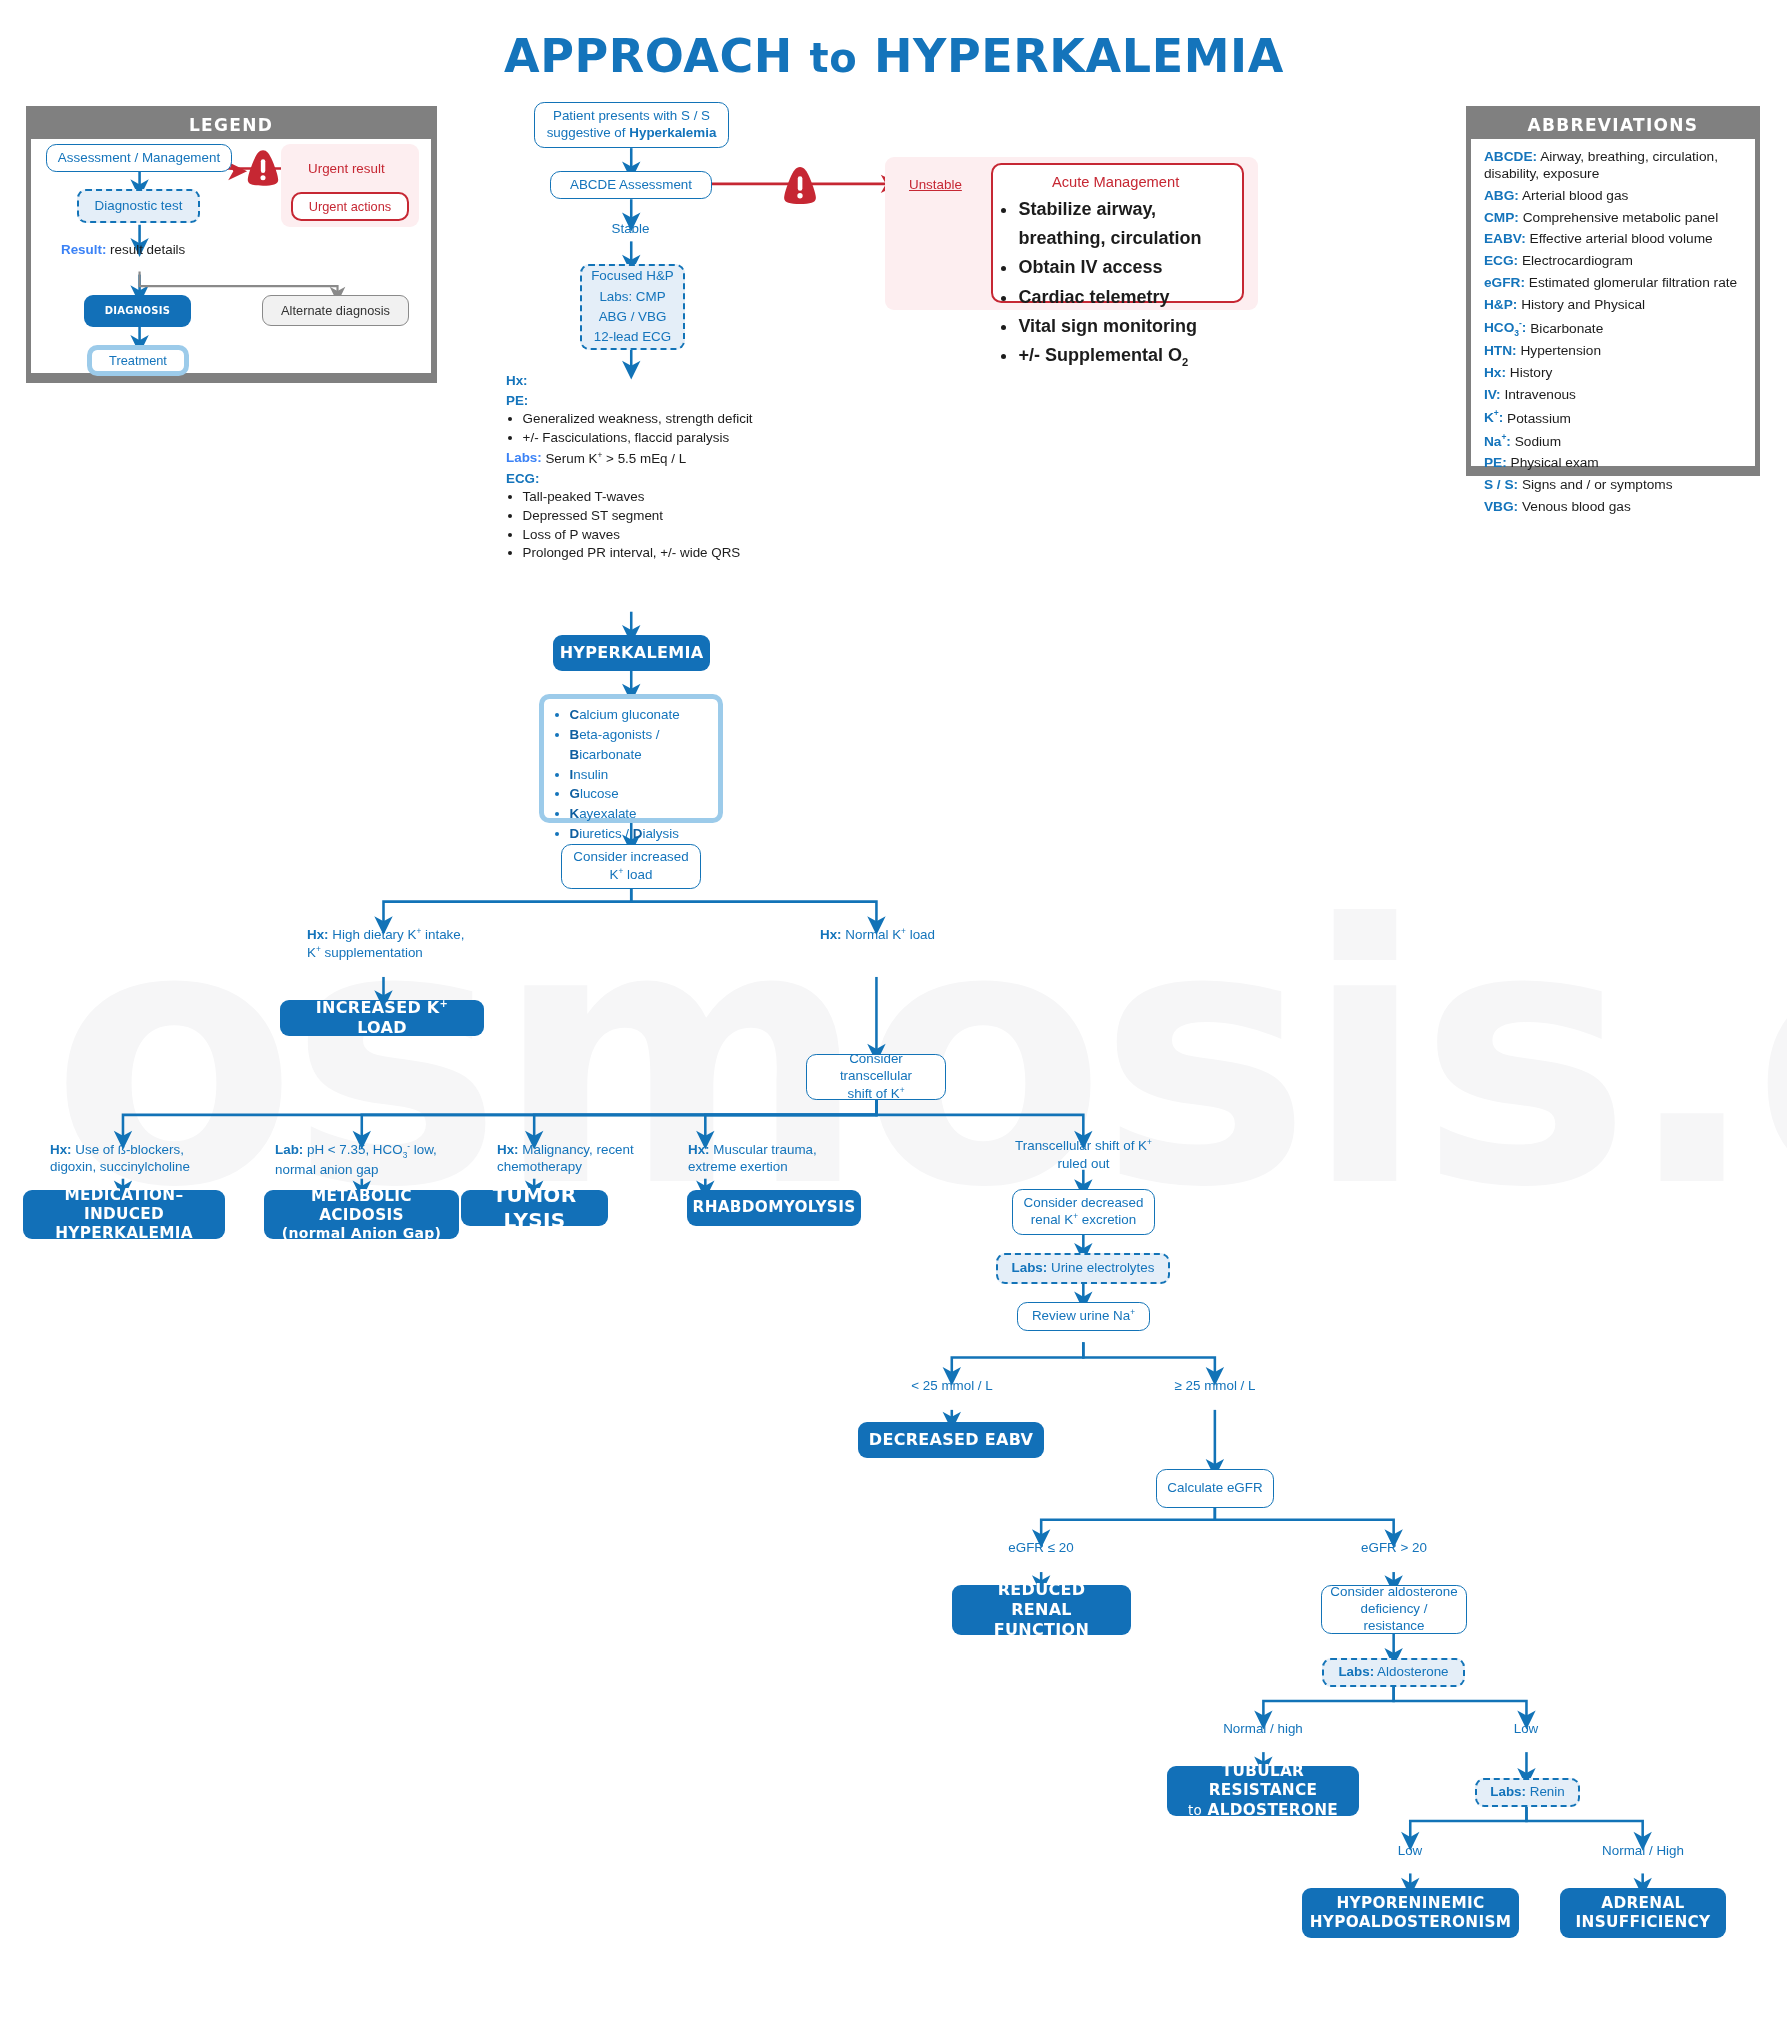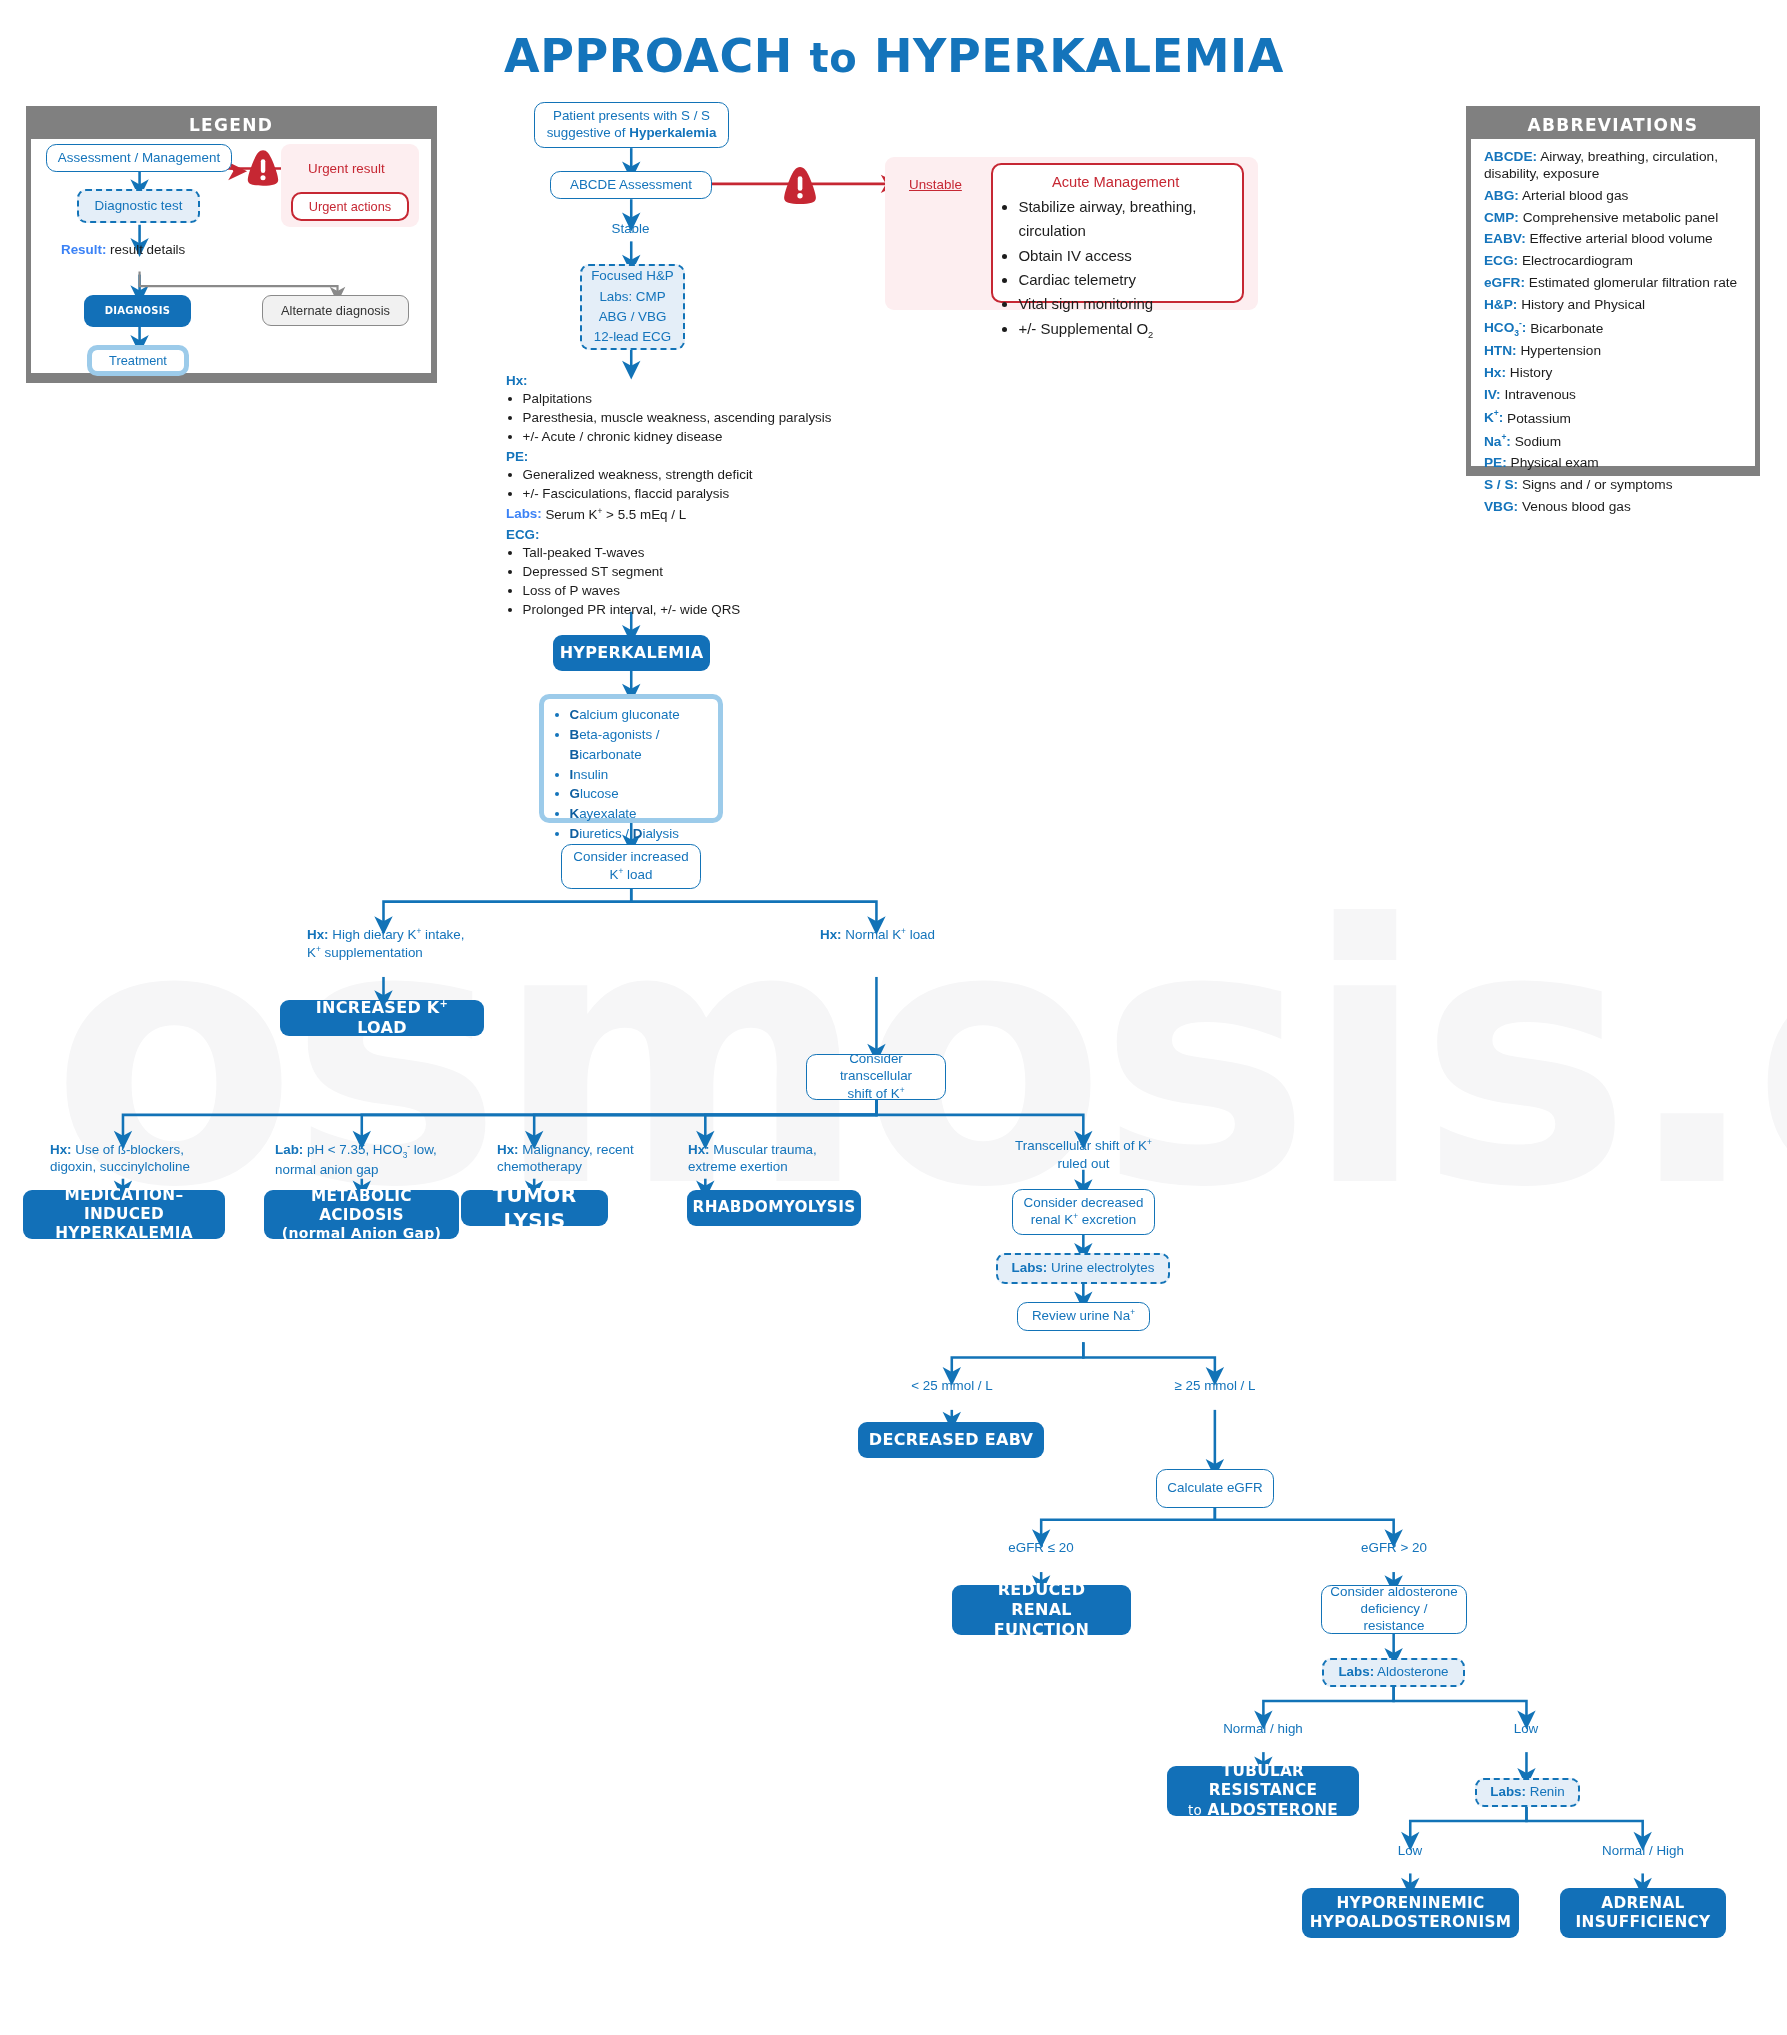--- a/index.html
+++ b/index.html
@@ -126,21 +126,21 @@
     position:absolute; background:#ffffff; border:5.7px solid #9ccbea; border-radius:10.2px;
     padding: 6.4px 3.8px 6.4px 0px; z-index:3;
   }
   .mnemo ul { margin:0; padding-left: 25.5px; list-style: disc; color:#1474bb; }
   .mnemo li { color:#1474bb; font-size:13.4px; line-height:1.47; }
   .mnemo li b { font-weight:700; color:#0f5fa0; }
 
   
   .acute-title { text-align:center; font-size:14.7px; color:#c62733; margin-bottom:5.1px; }
   .acute-list { margin:0; padding-left:19px; list-style: disc; }
-  .acute-list li { color:#1c1c1c; font-size:15px; line-height:1.62; }
+  .acute-list li { color:#1c1c1c; font-size:18px; line-height:1.62;font-weight:bold; }
   .acute-list li::marker { color:#1c1c1c; }
 
   
   .warn { position:absolute; z-index:5; }
 
   sup.ch { font-size: 0.62em; vertical-align: super; }
   sub.ch { font-size: 0.62em; vertical-align: sub; }
 </style>
 </head>
 <body>
@@ -347,25 +347,20 @@
   </div>
 
   <svg class="warn" style="left:780px; top:165px;" width="40" height="41" viewBox="0 0 60 62">
     <path d="M30 3 C36 3 40 8 45 20 C50 32 54 44 54 50 C54 57 45 59 30 59 C15 59 6 57 6 50 C6 44 10 32 15 20 C20 8 24 3 30 3 Z" fill="#c62733"></path>
     <rect x="26.6" y="17" width="7" height="22" rx="3.5" fill="#ffffff"></rect>
     <circle cx="30" cy="46.5" r="4" fill="#ffffff"></circle>
   </svg>
 
   <div class="txt" style="left:506px; top:369px; width:332px;">
     <div class="hd">Hx:</div>
-    <ul id="hx-list">
-        <li>Palpitations</li>
-        <li>Paresthesia, muscle weakness, ascending paralysis</li>
-        <li>+/- Acute / chronic kidney disease</li>
-      </ul>
     <div class="hd">PE:</div>
     <ul id="pe-list">
         <li>Generalized weakness, strength deficit</li>
         <li>+/- Fasciculations, flaccid paralysis</li>
       </ul>
     <div style="margin-top:2.6px;">
       <span class="k">Labs:</span><span id="labs-val"> Serum K<sup class="ch">+</sup> &gt; 5.5 mEq / L</span>
     </div>
     <div class="hd">ECG:</div>
     <ul id="ecg-list">

